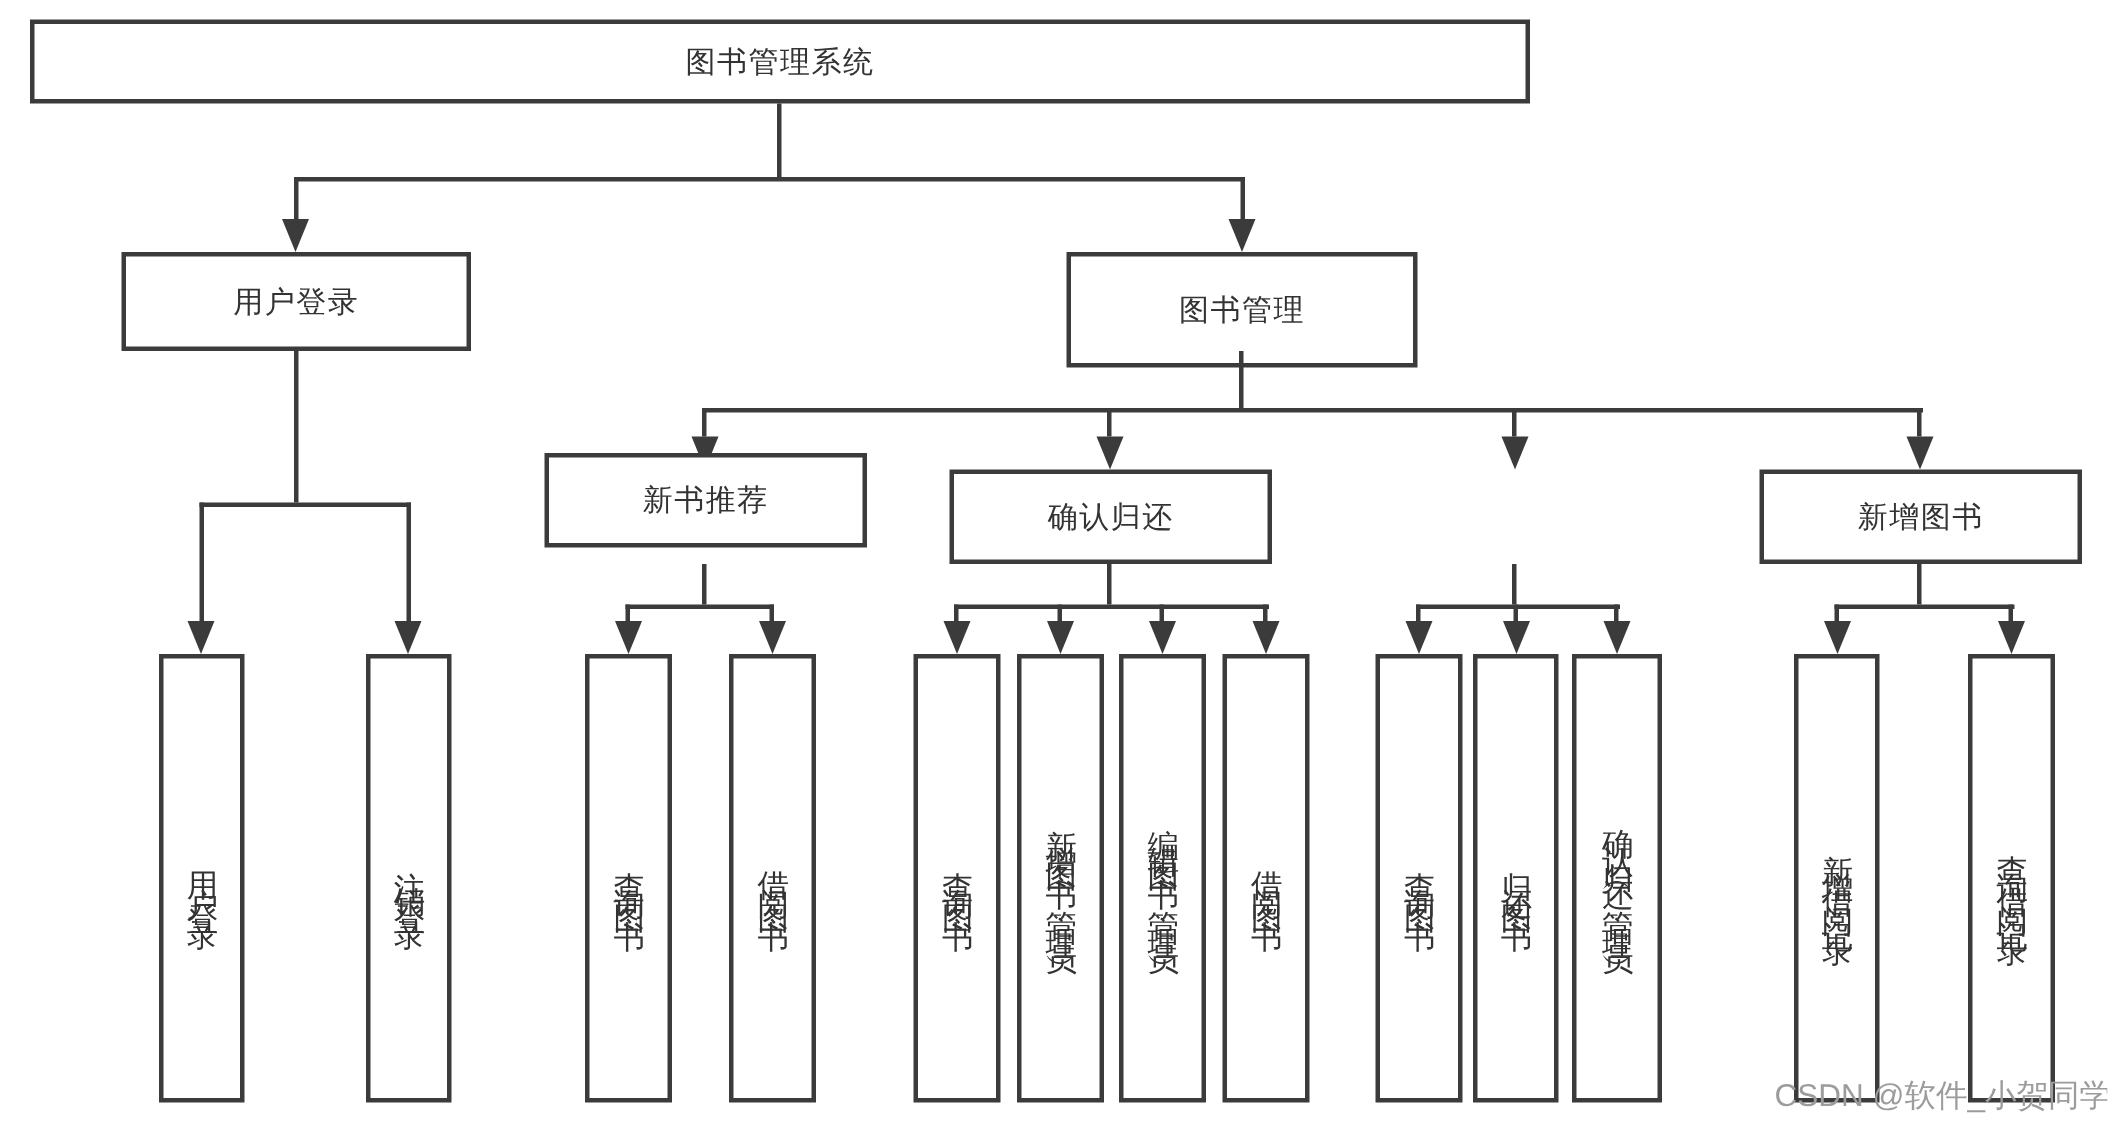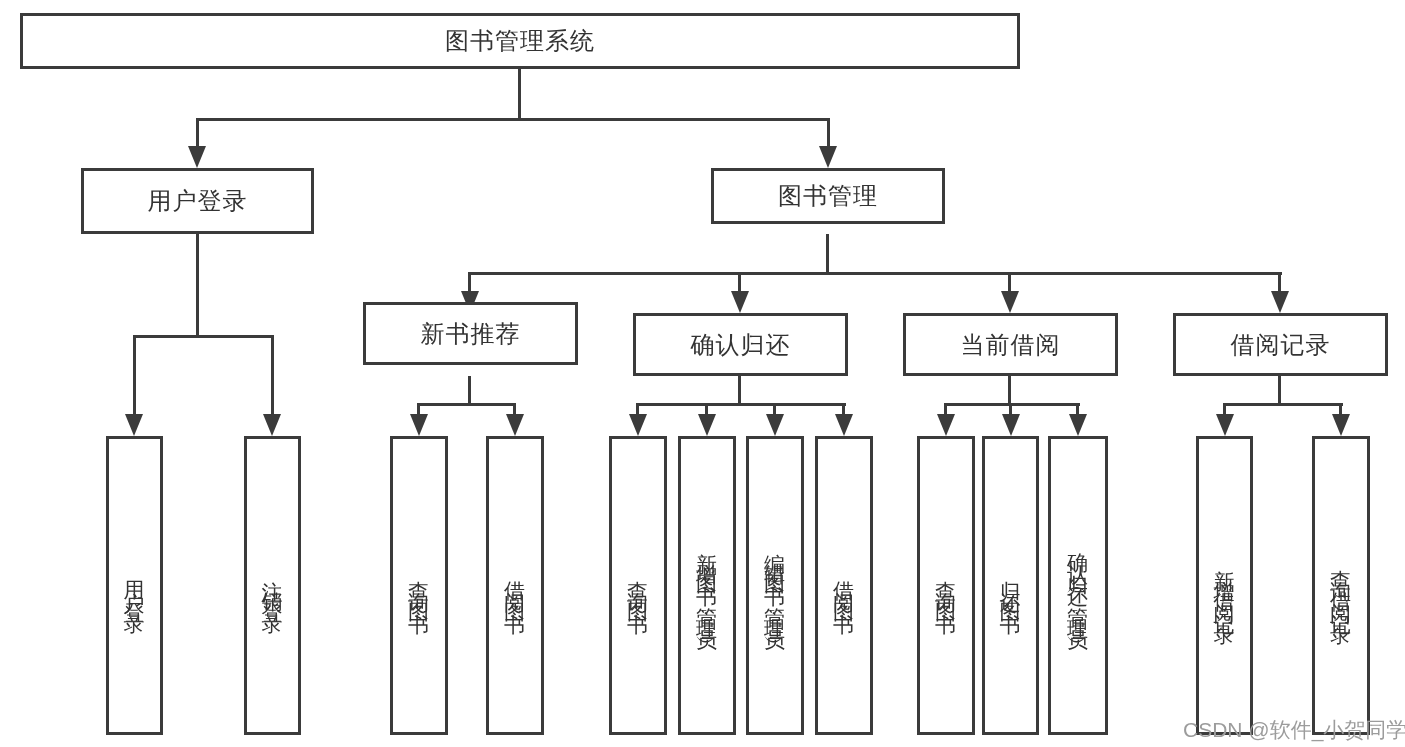--- a/index.html
+++ b/index.html
@@ -8,21 +8,21 @@
   }
   html,body{margin:0;padding:0;background:#ffffff;}
   body{font-family:"Liberation Sans","DejaVu Sans",sans-serif;}
   #canvas{
     position:relative;width:1405px;height:747px;background:#ffffff;overflow:hidden;
   }
   .box{
     position:absolute;box-sizing:border-box;background:#ffffff;
     border:3px solid var(--line);
     display:flex;align-items:center;justify-content:center;
-    color:var(--text);font-size:24px;letter-spacing:1px;
+    color:var(--text);font-size:20px;letter-spacing:1px;
   }
   .leaf{
     font-size:21px;
   }
   .vtext{
     writing-mode:vertical-rl;text-orientation:mixed;
     line-height:1;letter-spacing:11px;color:var(--text);
   }
   .hline,.vline{position:absolute;background:var(--line);}
   .arrow{
@@ -47,21 +47,21 @@
   <div class="vline" style="left:518px;top:69px;width:3px;height:49px;"></div>
   <div class="hline" style="left:196px;top:118px;width:634px;height:3px;"></div>
   <div class="vline" style="left:196px;top:118px;width:3px;height:30px;"></div>
   <div class="arrow" style="left:188px;top:146px;"></div>
   <div class="vline" style="left:827px;top:118px;width:3px;height:30px;"></div>
   <div class="arrow" style="left:819px;top:146px;"></div>
 
   <div class="box" style="left:81px;top:168px;width:233px;height:66px;">
     <span>用户登录</span>
   </div>
-  <div class="box" style="left:711px;top:168px;width:234px;height:56px;justify-content:center;">
+  <div class="box" style="left:711px;top:168px;width:234px;height:77px;justify-content:center;">
     <span>图书管理</span>
   </div>
 
   <div class="vline" style="left:196px;top:234px;width:3px;height:101px;"></div>
   <div class="hline" style="left:133px;top:335px;width:141px;height:3px;"></div>
   <div class="vline" style="left:133px;top:335px;width:3px;height:79px;"></div>
   <div class="arrow" style="left:125px;top:414px;"></div>
   <div class="vline" style="left:271px;top:335px;width:3px;height:79px;"></div>
   <div class="arrow" style="left:263px;top:414px;"></div>
 
@@ -75,25 +75,22 @@
   <div class="arrow" style="left:1001px;top:291px;"></div>
   <div class="vline" style="left:1278px;top:272px;width:3px;height:19px;"></div>
   <div class="arrow" style="left:1271px;top:291px;"></div>
 
   <div class="box" style="left:363px;top:302px;width:215px;height:63px;">
     <span>新书推荐</span>
   </div>
   <div class="box" style="left:633px;top:313px;width:215px;height:63px;">
     <span>确认归还</span>
   </div>
-  <div class="box" style="left:903px;top:313px;width:215px;height:63px;">
-    <span>当前借阅</span>
-  </div>
   <div class="box" style="left:1173px;top:313px;width:215px;height:63px;">
-    <span>借阅记录</span>
+    <span>新增图书</span>
   </div>
 
   <div class="vline" style="left:468px;top:376px;width:3px;height:27px;"></div>
   <div class="hline" style="left:417px;top:403px;width:99px;height:3px;"></div>
   <div class="vline" style="left:417px;top:403px;width:3px;height:11px;"></div>
   <div class="arrow" style="left:410px;top:414px;"></div>
   <div class="vline" style="left:513px;top:403px;width:3px;height:11px;"></div>
   <div class="arrow" style="left:506px;top:414px;"></div>
 
   <div class="vline" style="left:738px;top:376px;width:3px;height:27px;"></div>

